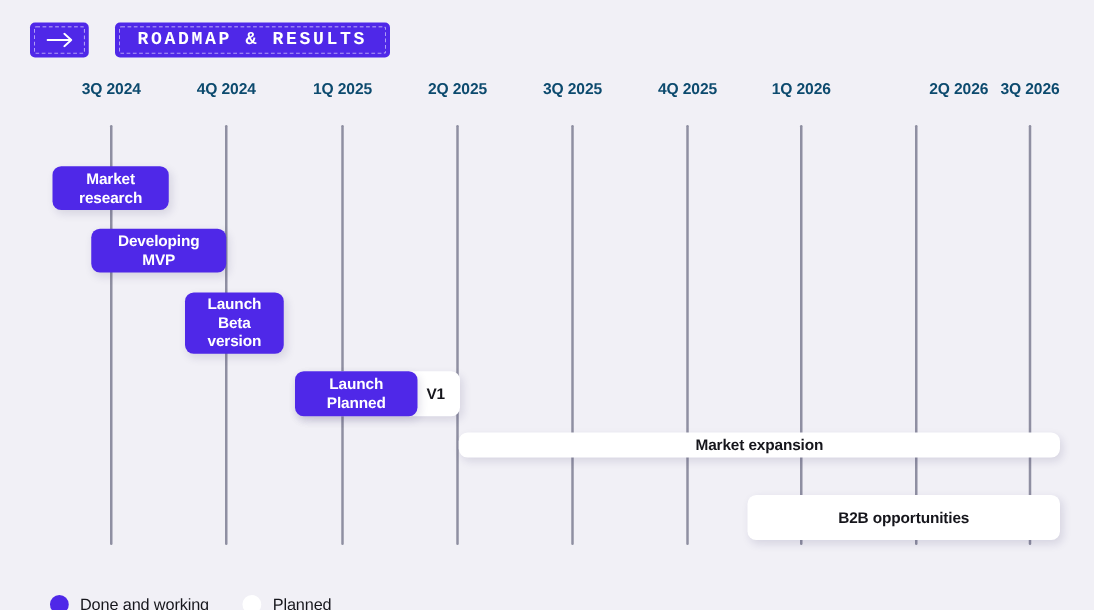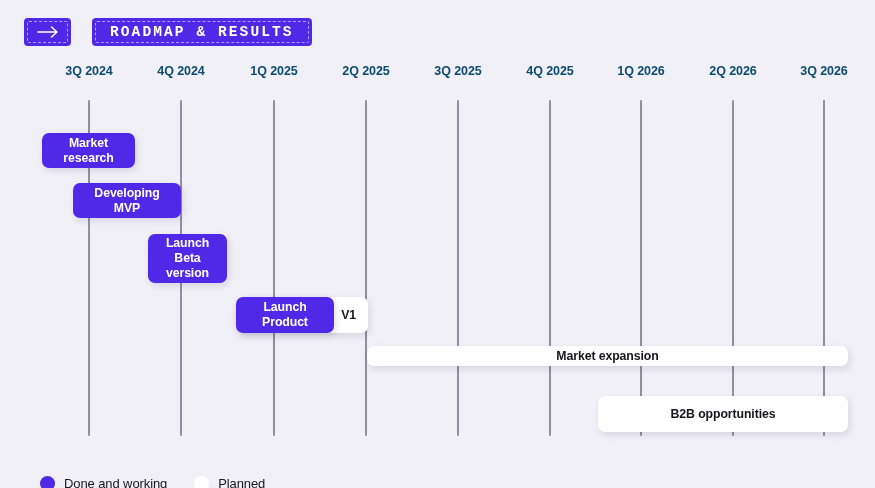--- a/index.html
+++ b/index.html
@@ -185,40 +185,40 @@
   </div>
 
 <div id="axis-labels">
     <div class="axis-label" style="left: 89px;">3Q 2024</div>
     <div class="axis-label" style="left: 181px;">4Q 2024</div>
     <div class="axis-label" style="left: 274px;">1Q 2025</div>
     <div class="axis-label" style="left: 366px;">2Q 2025</div>
     <div class="axis-label" style="left: 458px;">3Q 2025</div>
     <div class="axis-label" style="left: 550px;">4Q 2025</div>
     <div class="axis-label" style="left: 641px;">1Q 2026</div>
-    <div class="axis-label" style="left: 733px;">2Q 2026</div>
+    <div class="axis-label" style="left: 767px;">2Q 2026</div>
     <div class="axis-label" style="left: 824px;">3Q 2026</div>
   </div>
 
 <div id="plot">
     <div class="bar done" style="left: 42px; width: 93px; top: 133px; height: 35px;">
       <span class="bar-label">Market research</span>
     </div>
     <div class="bar done" style="left: 148px; width: 79px; top: 234px; height: 49px;">
       <span class="bar-label">Launch
 Beta version</span>
     </div>
     <div class="bar done" style="left: 73px; width: 108px; top: 183px; height: 35px;">
       <span class="bar-label">Developing MVP</span>
     </div>
     <div class="bar planned tail" style="left: 236px; width: 132px; top: 297px; height: 36px;">
       <span class="bar-label">V1</span>
     </div>
     <div class="bar done" style="left: 236px; width: 98px; top: 297px; height: 36px;">
-      <span class="bar-label">Launch Product</span>
+      <span class="bar-label">Launch Planned</span>
     </div>
     <div class="bar planned" style="left: 367px; width: 481px; top: 346px; height: 20px;">
       <span class="bar-label">Market expansion</span>
     </div>
     <div class="bar planned" style="left: 598px; width: 250px; top: 396px; height: 36px;">
       <span class="bar-label">B2B opportunities</span>
     </div>
   </div>
 
 <div id="legend">

